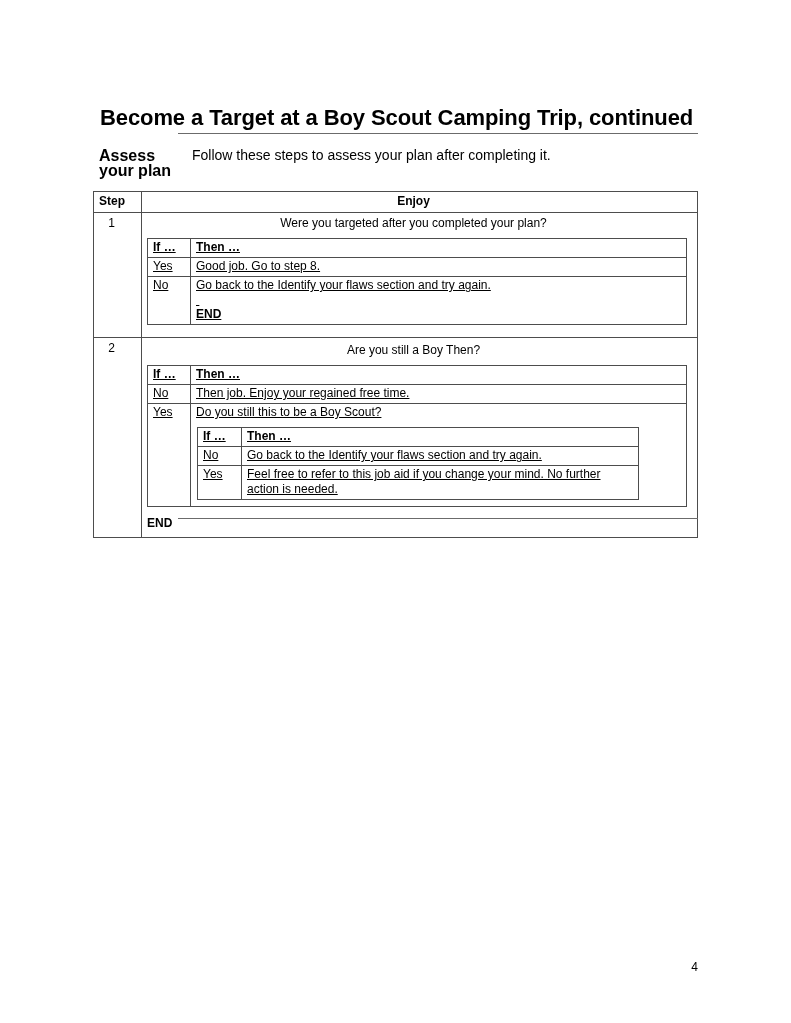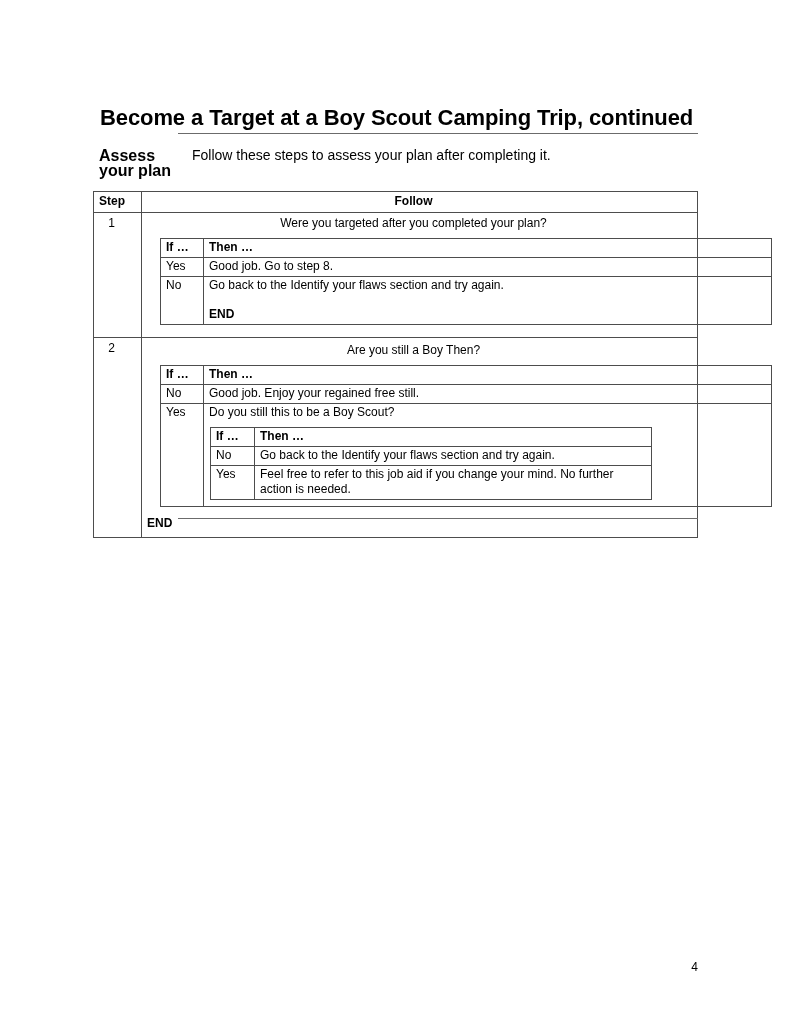--- a/index.html
+++ b/index.html
@@ -109,22 +109,23 @@
   }
 
   
   .tbl-nested {
     border-collapse: collapse;
     table-layout: fixed;
     font-size: 12px;
     margin: 7px 0 9px 0;
   }
   .tbl-n2 {
-    width: 612px;
-    margin-left: 13px;
+    width: 540px;
+    margin-left: 0;
+    text-decoration: underline;
   }
   .tbl-nested td, .tbl-nested th {
     border: 1px solid #4d4d4d;
     vertical-align: top;
     padding: 1px 5px 2px 5px;
     line-height: 15px;
   }
   .tbl-nested th {
     font-weight: bold;
     text-align: left;
@@ -173,21 +174,21 @@
   <div class="block-intro">Follow these steps to assess your plan after completing it.</div>
 
   <table class="tbl-outer">
     <colgroup>
       <col class="col-step">
       <col>
     </colgroup>
     <tbody>
       <tr>
         <th>Step</th>
-        <th>Follow</th>
+        <th>Enjoy</th>
       </tr>
 
       <tr>
         <td class="cell-step">1</td>
         <td class="cell-action">
           <p class="action-q">Were you targeted after you completed your plan?</p>
 
           <table class="tbl-nested tbl-n2">
             <colgroup>
                 <col class="n2-if">
@@ -225,21 +226,21 @@
                 <col class="n2-if">
                 <col>
               </colgroup>
             <tbody>
               <tr>
                 <th>If …</th>
                 <th>Then …</th>
               </tr>
               <tr>
                 <td>No</td>
-                <td>Good job. Enjoy your regained free still.</td>
+                <td>Then job. Enjoy your regained free time.</td>
               </tr>
               <tr>
                 <td>Yes</td>
                 <td>
                   <div>Do you still this to be a Boy Scout?</div>
 
                   <table class="tbl-nested tbl-n3">
                     <colgroup>
                         <col class="n3-if">
                         <col>

